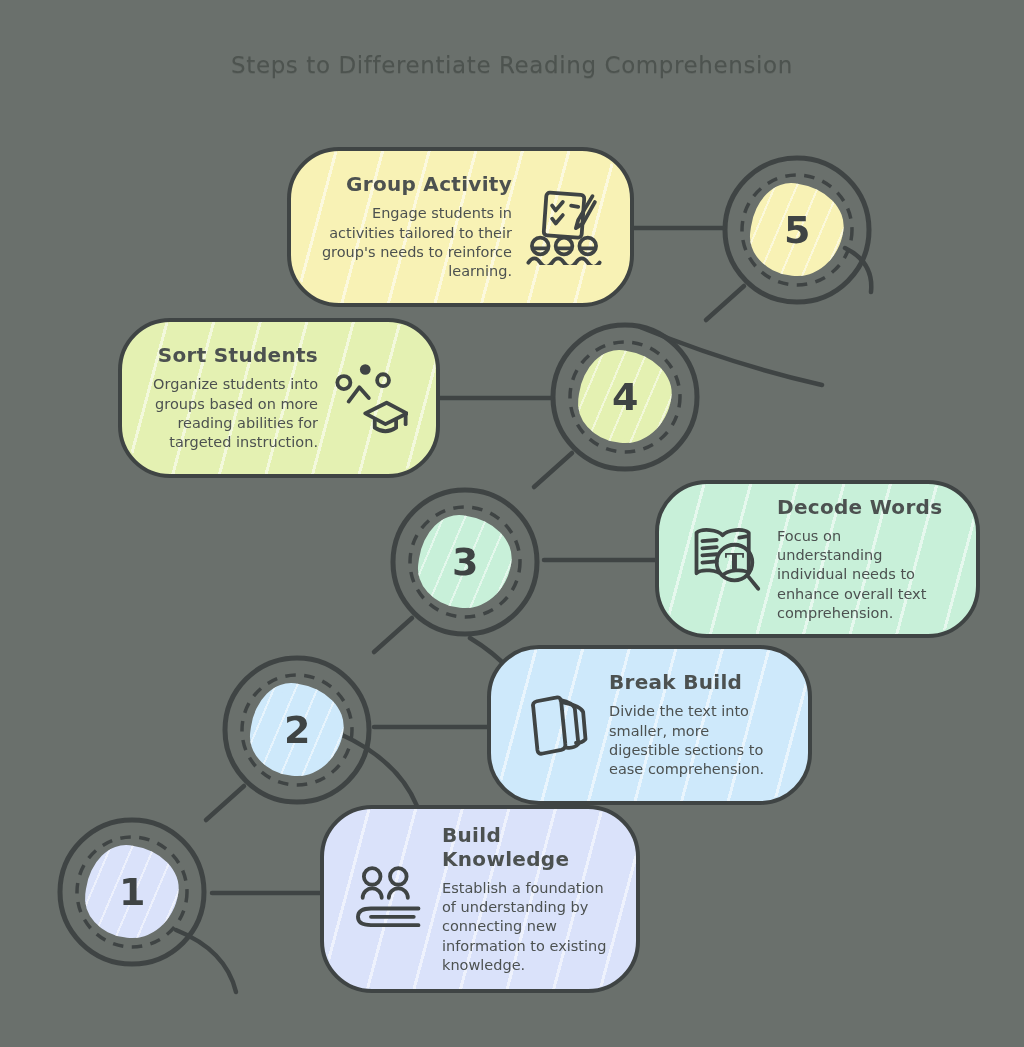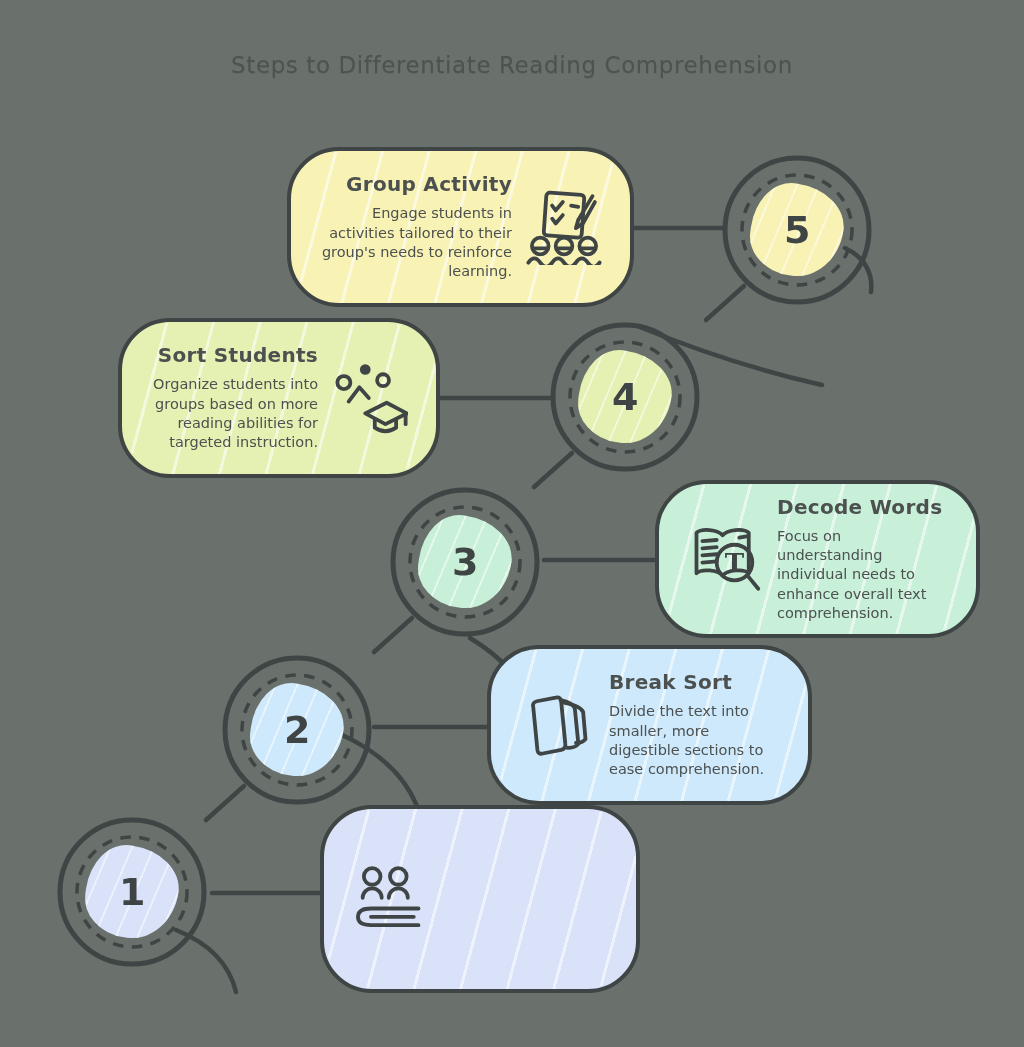--- a/index.html
+++ b/index.html
@@ -176,36 +176,40 @@
 
   <div class="card card-right card2" style="background-color: rgb(206, 233, 251);">
     <div class="icon">
       <svg width="76" height="76" viewBox="0 0 64 64">
         <path class="st" d="M12 17 Q11 13 15 12 L31 9 Q35 8 35.5 12 L39 48 Q39.5 52 35.5 53 L20 56 Q16 57 15.5 53 Z"></path>
         <path class="st" d="M35 11 Q45 13 47 18 L50 48 Q46 52 40 51"></path>
         <path class="st" d="M37 13 Q52 16 54 21 L56 44 Q52 48 48 47"></path>
       </svg>
     </div>
     <div class="text">
-      <div class="card-title">Break Sort</div>
+      <div class="card-title">Break Build</div>
       <div class="card-desc">Divide the text into smaller, more digestible sections to ease comprehension.</div>
     </div>
   </div>
 
   <div class="card card-right card1" style="background-color: rgb(218, 226, 250);">
     <div class="icon">
       <svg width="76" height="76" viewBox="0 0 64 64">
         <circle class="st" cx="17" cy="13" r="7"></circle>
         <circle class="st" cx="39" cy="13" r="7"></circle>
         <path class="st" d="M9 31 a8 8 0 0 1 16 0"></path>
         <path class="st" d="M31 31 a8 8 0 0 1 16 0"></path>
         <path class="st" d="M16 40 H56 M16 54 H56 M16 40 Q5 40 5 47 Q5 54 16 54"></path>
         <path class="st" d="M16 47 H52"></path>
       </svg>
     </div>
+    <div class="text">
+      <div class="card-title">Build Knowledge</div>
+      <div class="card-desc">Establish a foundation of understanding by connecting new information to existing knowledge.</div>
+    </div>
   </div>
 
   <div class="blob blob5" style="background-color: rgb(248, 242, 181);">
     <span class="num">5</span>
   </div>
   <div class="blob blob4" style="background-color: rgb(228, 241, 178);">
     <span class="num">4</span>
   </div>
   <div class="blob blob3" style="background-color: rgb(200, 240, 217);">
     <span class="num">3</span>

